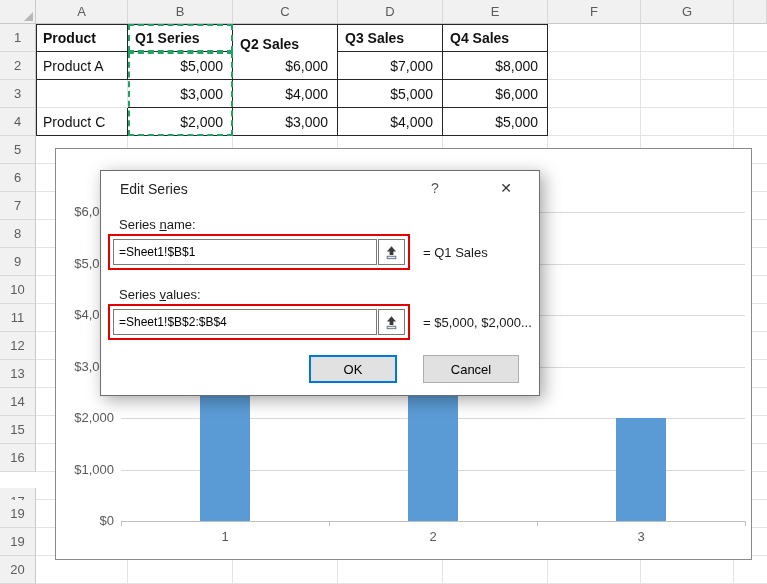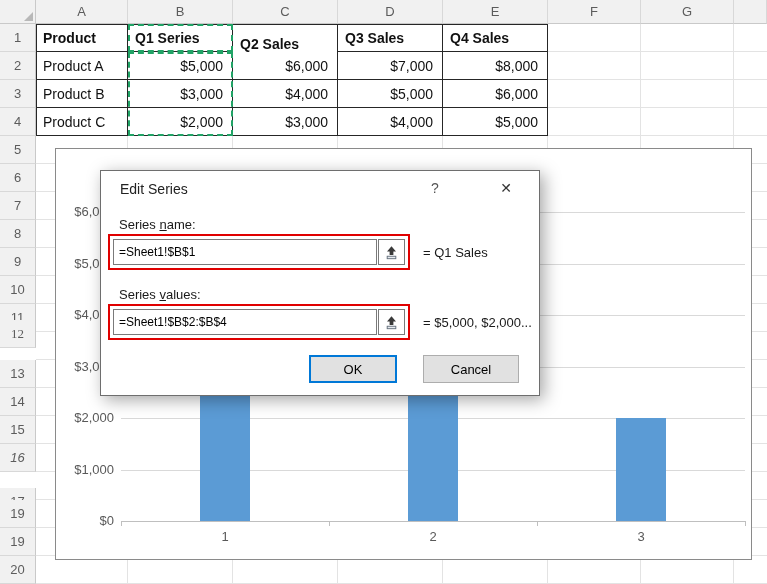--- a/index.html
+++ b/index.html
@@ -58,25 +58,25 @@
     <div class="rowh" style="top: 52px;">2</div>
     <div class="rowh" style="top: 80px;">3</div>
     <div class="rowh" style="top: 108px;">4</div>
     <div class="rowh" style="top: 136px;">5</div>
     <div class="rowh" style="top: 164px;">6</div>
     <div class="rowh" style="top: 192px;">7</div>
     <div class="rowh" style="top: 220px;">8</div>
     <div class="rowh" style="top: 248px;">9</div>
     <div class="rowh" style="top: 276px;">10</div>
     <div class="rowh" style="top: 304px;">11</div>
-    <div class="rowh" style="top: 320px; font-family: Liberation Serif, serif;">12</div>
+    <div class="rowh" style="top: 332px;">12</div>
     <div class="rowh" style="top: 360px;">13</div>
     <div class="rowh" style="top: 388px;">14</div>
     <div class="rowh" style="top: 416px;">15</div>
-    <div class="rowh" style="top: 444px; font-style: italic;">16</div>
+    <div class="rowh" style="top: 444px;">16</div>
     <div class="rowh" style="top: 488px;">17</div>
     <div class="rowh" style="top: 500px;">19</div>
     <div class="rowh" style="top: 528px;">19</div>
     <div class="rowh" style="top: 556px;">20</div>
     <div class="vline" style="left: 127px;"></div>
     <div class="vline" style="left: 232px;"></div>
     <div class="vline" style="left: 337px;"></div>
     <div class="vline" style="left: 442px;"></div>
     <div class="vline" style="left: 547px;"></div>
     <div class="vline" style="left: 640px;"></div>
@@ -104,21 +104,20 @@
     <div class="tcell th" style="left: 36px; top: 24px; width: 92px; height: 28px;">Product</div>
     <div class="tcell th" style="left: 128px; top: 24px; width: 105px; height: 28px;">Q1 Series</div>
     <div class="tcell th" style="left: 233px; top: 24px; width: 105px; height: 40px;">Q2 Sales</div>
     <div class="tcell th" style="left: 338px; top: 24px; width: 105px; height: 28px;">Q3 Sales</div>
     <div class="tcell th" style="left: 443px; top: 24px; width: 105px; height: 28px;">Q4 Sales</div>
     <div class="tcell" style="left: 36px; top: 52px; width: 92px; height: 28px;">Product A</div>
     <div class="tcell num" style="left: 128px; top: 52px; width: 105px; height: 28px;">$5,000</div>
     <div class="tcell num" style="left: 233px; top: 52px; width: 105px; height: 28px;">$6,000</div>
     <div class="tcell num" style="left: 338px; top: 52px; width: 105px; height: 28px;">$7,000</div>
     <div class="tcell num" style="left: 443px; top: 52px; width: 105px; height: 28px;">$8,000</div>
-    <div class="tcell" style="left: 36px; top: 80px; width: 92px; height: 28px;">Product B</div>
     <div class="tcell num" style="left: 128px; top: 80px; width: 105px; height: 28px;">$3,000</div>
     <div class="tcell num" style="left: 233px; top: 80px; width: 105px; height: 28px;">$4,000</div>
     <div class="tcell num" style="left: 338px; top: 80px; width: 105px; height: 28px;">$5,000</div>
     <div class="tcell num" style="left: 443px; top: 80px; width: 105px; height: 28px;">$6,000</div>
     <div class="tcell" style="left: 36px; top: 108px; width: 92px; height: 28px;">Product C</div>
     <div class="tcell num" style="left: 128px; top: 108px; width: 105px; height: 28px;">$2,000</div>
     <div class="tcell num" style="left: 233px; top: 108px; width: 105px; height: 28px;">$3,000</div>
     <div class="tcell num" style="left: 338px; top: 108px; width: 105px; height: 28px;">$4,000</div>
     <div class="tcell num" style="left: 443px; top: 108px; width: 105px; height: 28px;">$5,000</div>
     <div class="tbl-outline" style="left: 36px; top: 24px; width: 512px; height: 112px;"></div>

